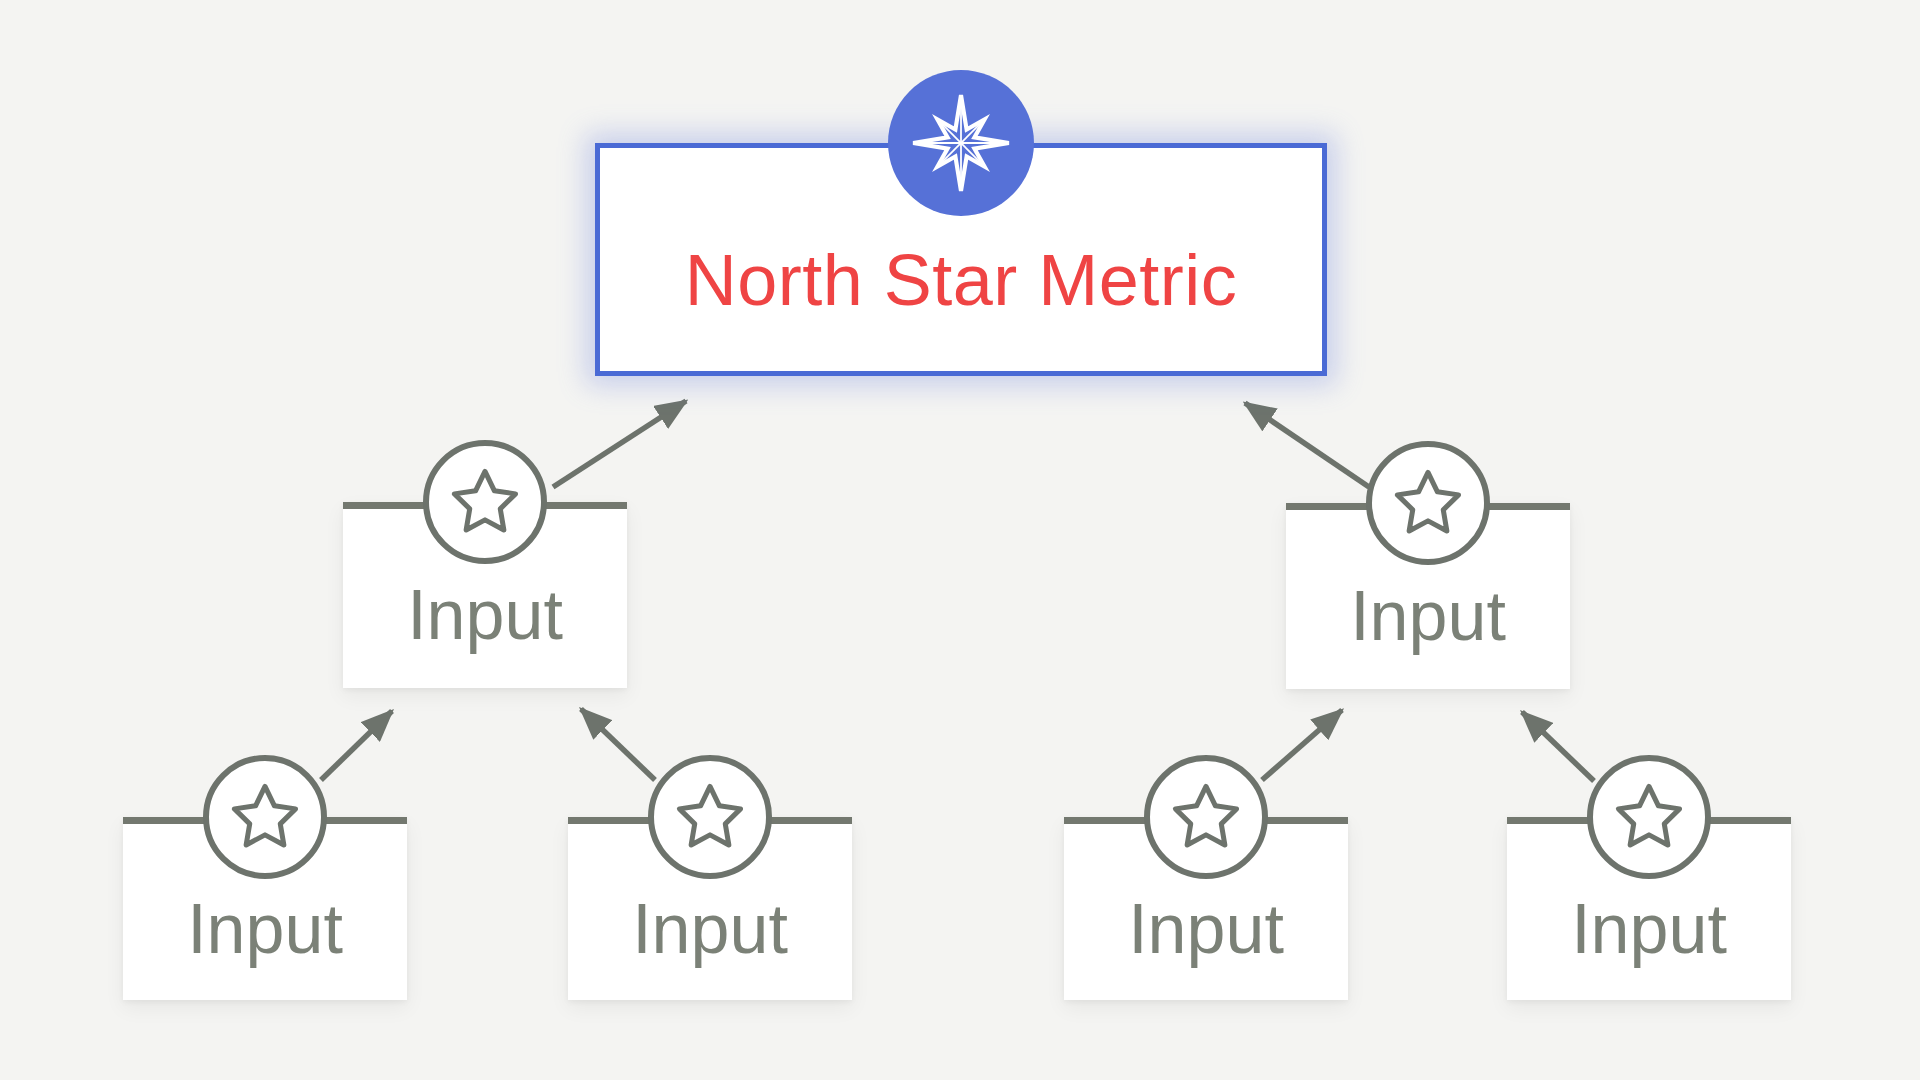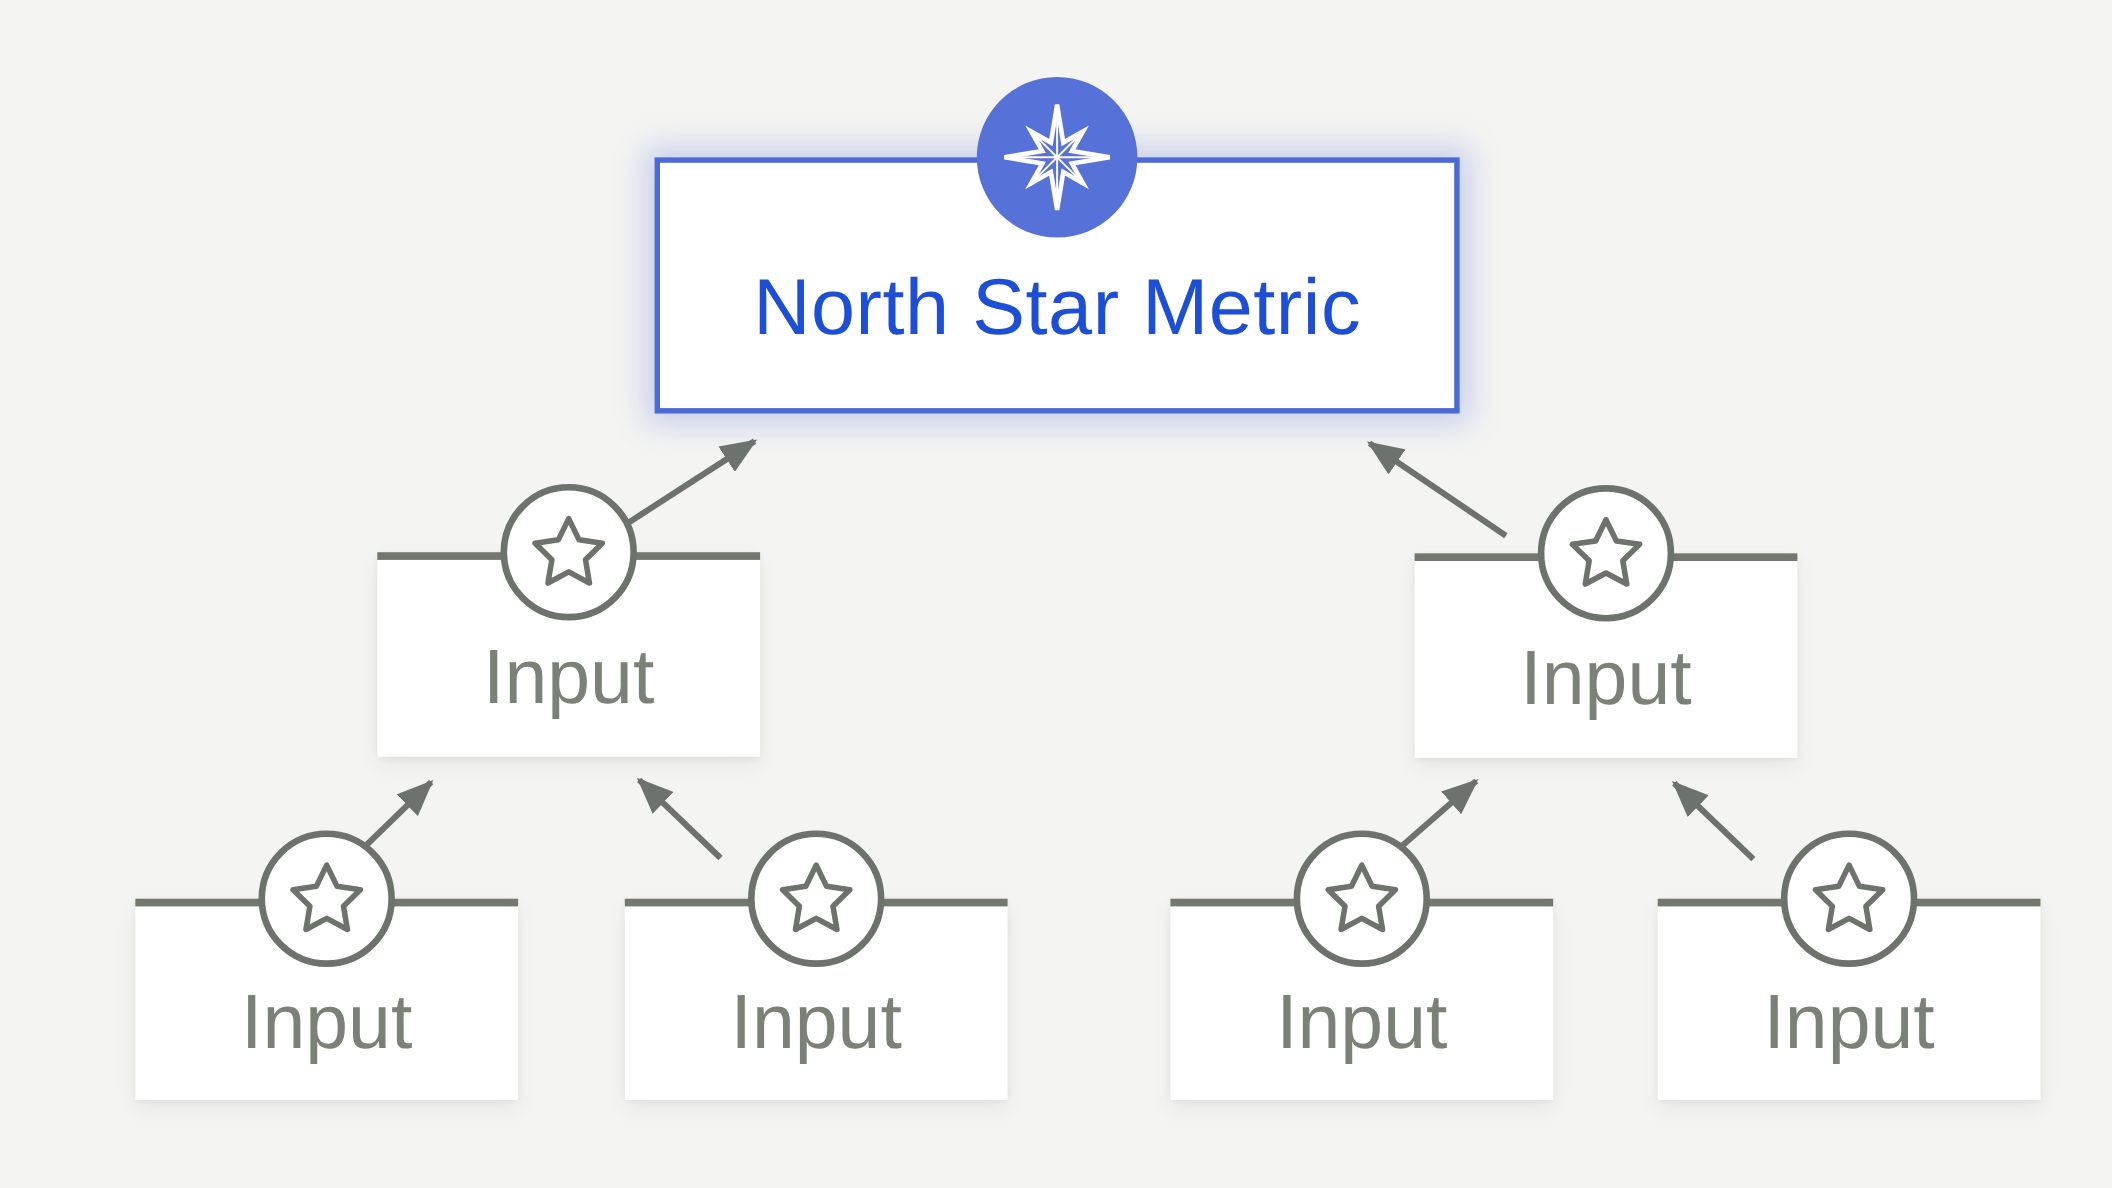--- a/index.html
+++ b/index.html
@@ -17,25 +17,25 @@
   }
   .node .label{white-space:nowrap;}
 
   .root-node{
     left:595px;top:143px;width:732px;height:233px;
     border:5px solid #4a6ad5;
     box-shadow:0 0 26px 9px rgba(108,130,222,0.33);
     z-index:3;
   }
   .root-node .label{
-    color:#1d4ed8;font-size:72px;letter-spacing:.5px;padding-top:40px;
+    color:#ef4444;font-size:72px;letter-spacing:.5px;padding-top:40px;
   }
 
   .input-node{
-    width:348px;
+    width:284px;
     border-top:7px solid #73786f;
     box-shadow:0 8px 20px rgba(0,0,0,0.055), 0 2px 6px rgba(0,0,0,0.05);
     z-index:3;
     justify-content:center;
   }
   .input-node .label{
     color:#7b8177;font-size:70px;padding-top:33px;
   }
   .mid{height:186px;}
   .bot{height:183px;}

